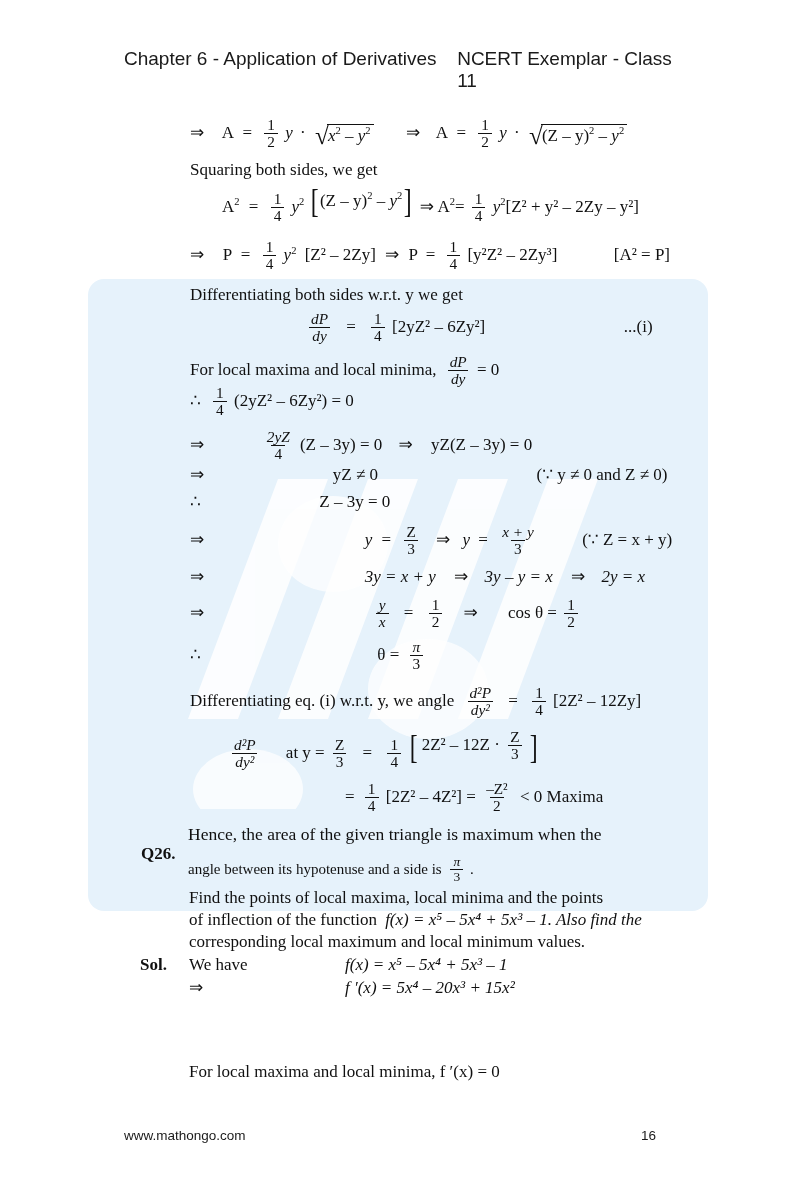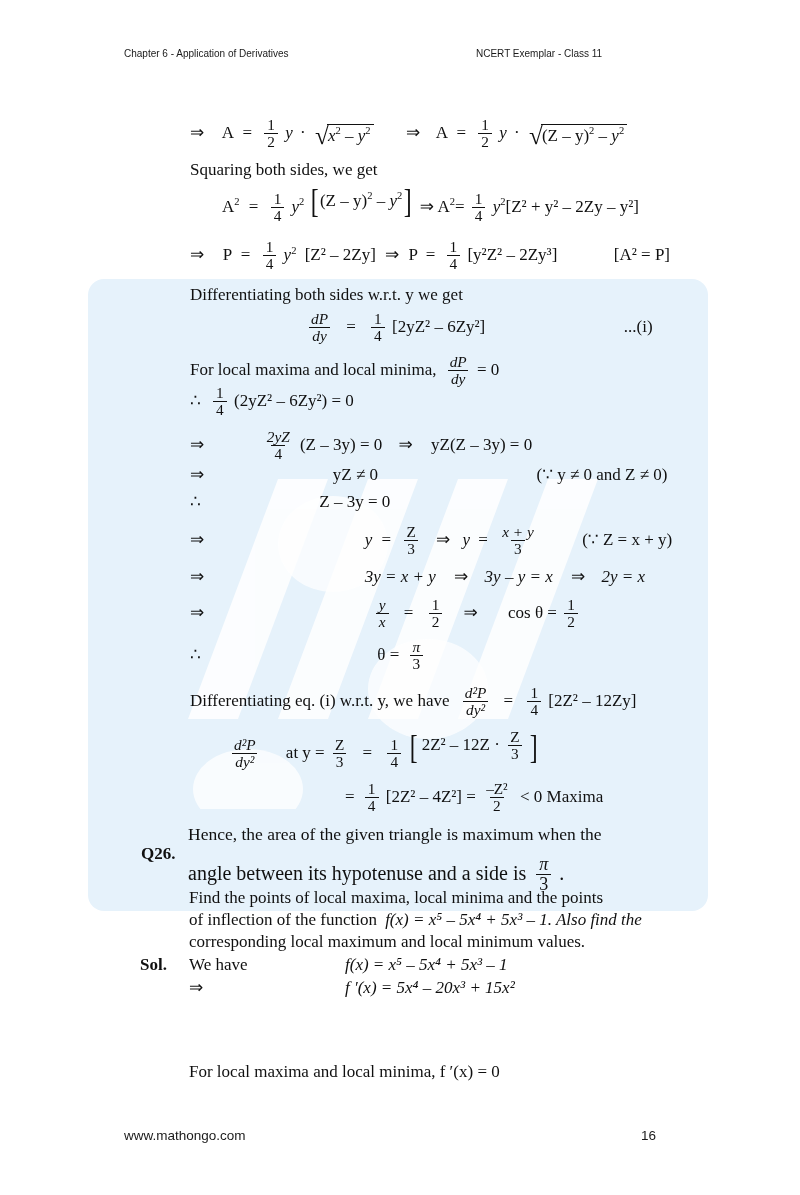--- a/index.html
+++ b/index.html
@@ -24,21 +24,21 @@
 
   
   .header {
     position: absolute;
     top: 48px;
     left: 124px;
     width: 560px;
     display: flex;
     justify-content: flex-start;
     font-family: "Liberation Sans", sans-serif;
-    font-size: 10px;
+    font-size: 19px;
     color: #1a1a1a;
   }
   .header .left { width: 352px; }
   .header .right { }
 
   
   .highlight-box {
     position: absolute;
     left: 88px;
     top: 279px;
@@ -359,21 +359,21 @@
       <span>∴</span>
       <span style="display:inline-block;width:168px"></span>
       <span>θ  =</span>
       <span class="frac" style="margin-left:6px">
         <span class="num it">π</span>
         <span class="den">3</span>
       </span>
     </div>
 
     <div class="row" style="left:190px; top:686px;">
-      <span>Differentiating eq. (i) w.r.t. y, we have</span>
+      <span>Differentiating eq. (i) w.r.t. y, we angle</span>
       <span class="frac" style="margin-left:8px">
         <span class="num it">d²P</span>
         <span class="den it">dy²</span>
       </span>
       <span style="margin:0 7px">=</span>
       <span class="frac">
         <span class="num">1</span>
         <span class="den">4</span>
       </span>
       <span>[2Z² – 12Zy]</span>
@@ -415,21 +415,21 @@
       </span>
       <span>[2Z² – 4Z²] =</span>
       <span class="frac">
         <span class="num">–Z²</span>
         <span class="den">2</span>
       </span>
       <span style="margin-left:2px">&lt; 0 Maxima</span>
     </div>
 
     <div class="row" style="left:188px; top:824px; font-size:17.5px;">Hence, the area of the given triangle is maximum when the</div>
-    <div class="row" style="left:188px; top:856px; font-size:20px;">
+    <div class="row" style="left:188px; top:856px; font-size:15px;">
       <span>angle between its hypotenuse and a side is</span>
       <span class="frac" style="margin-left:5px">
         <span class="num it">π</span>
         <span class="den">3</span>
       </span>
       <span>.</span>
     </div>
 
     <div class="row q-label" style="left:133px; top:844px;margin-left:8px;">Q26.</div>
     <div class="row" style="left:189px; top:888px;">Find the points of local maxima, local minima and the points</div>

